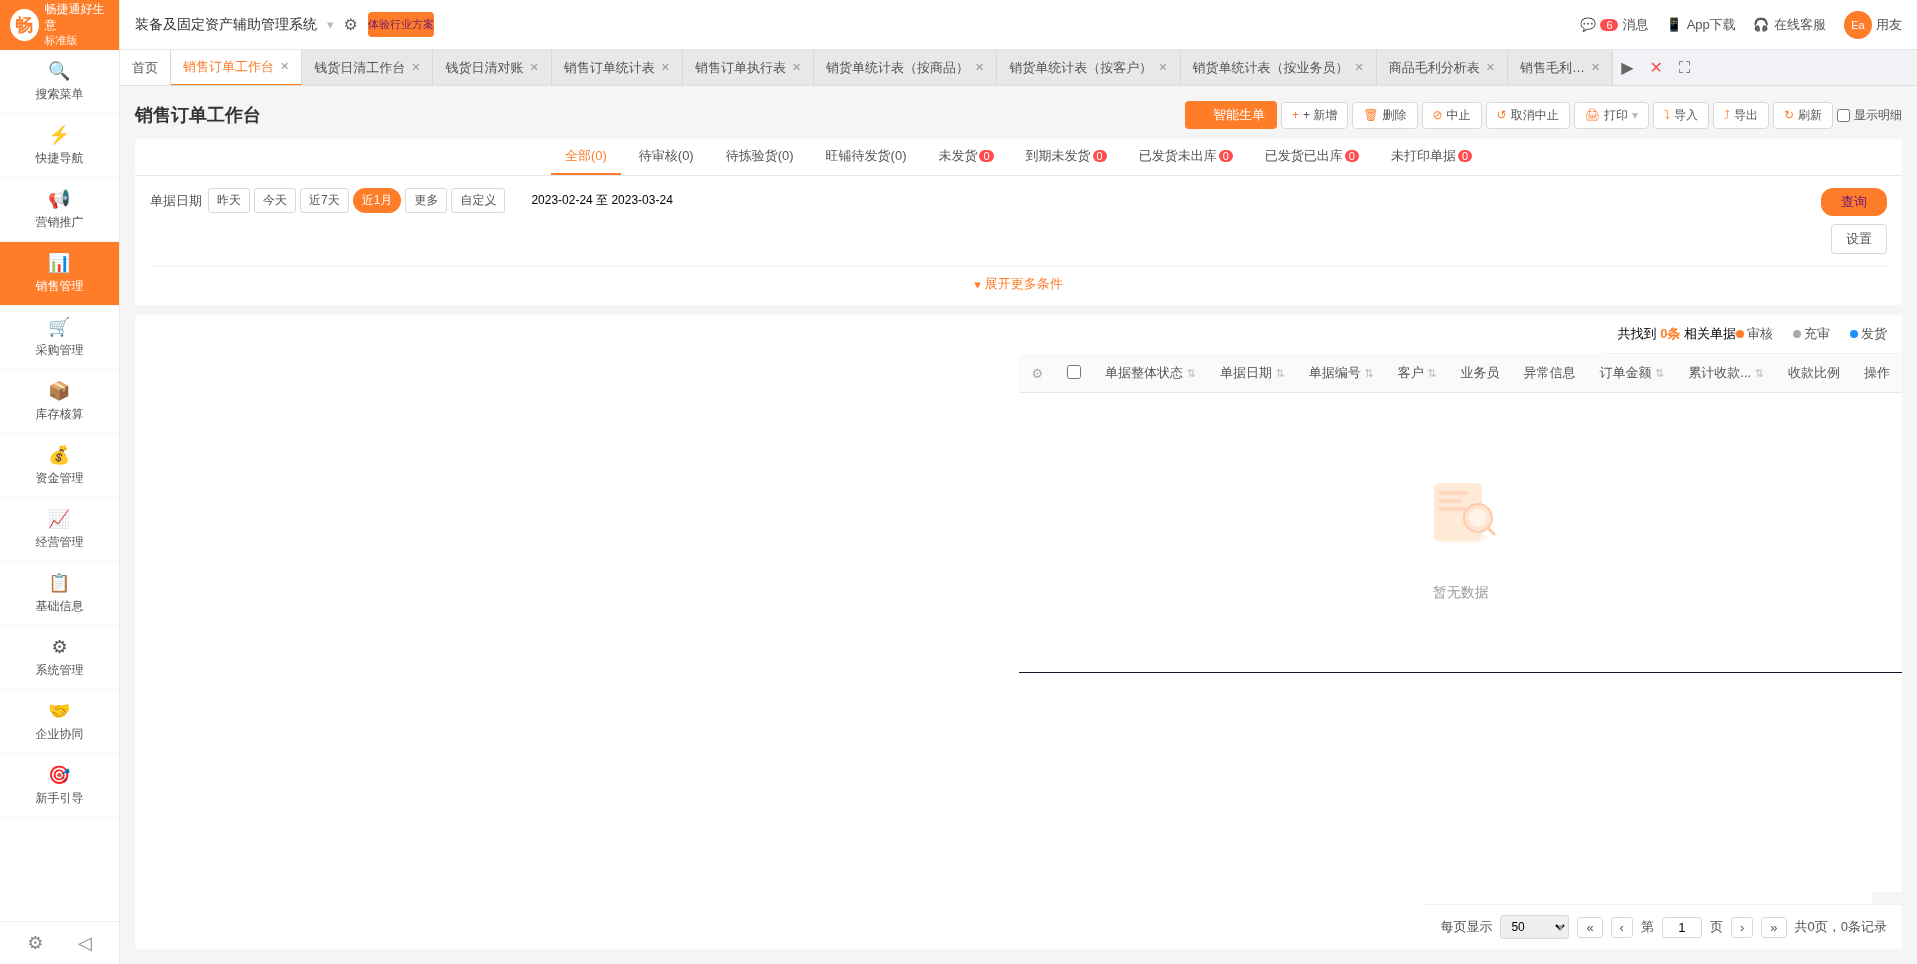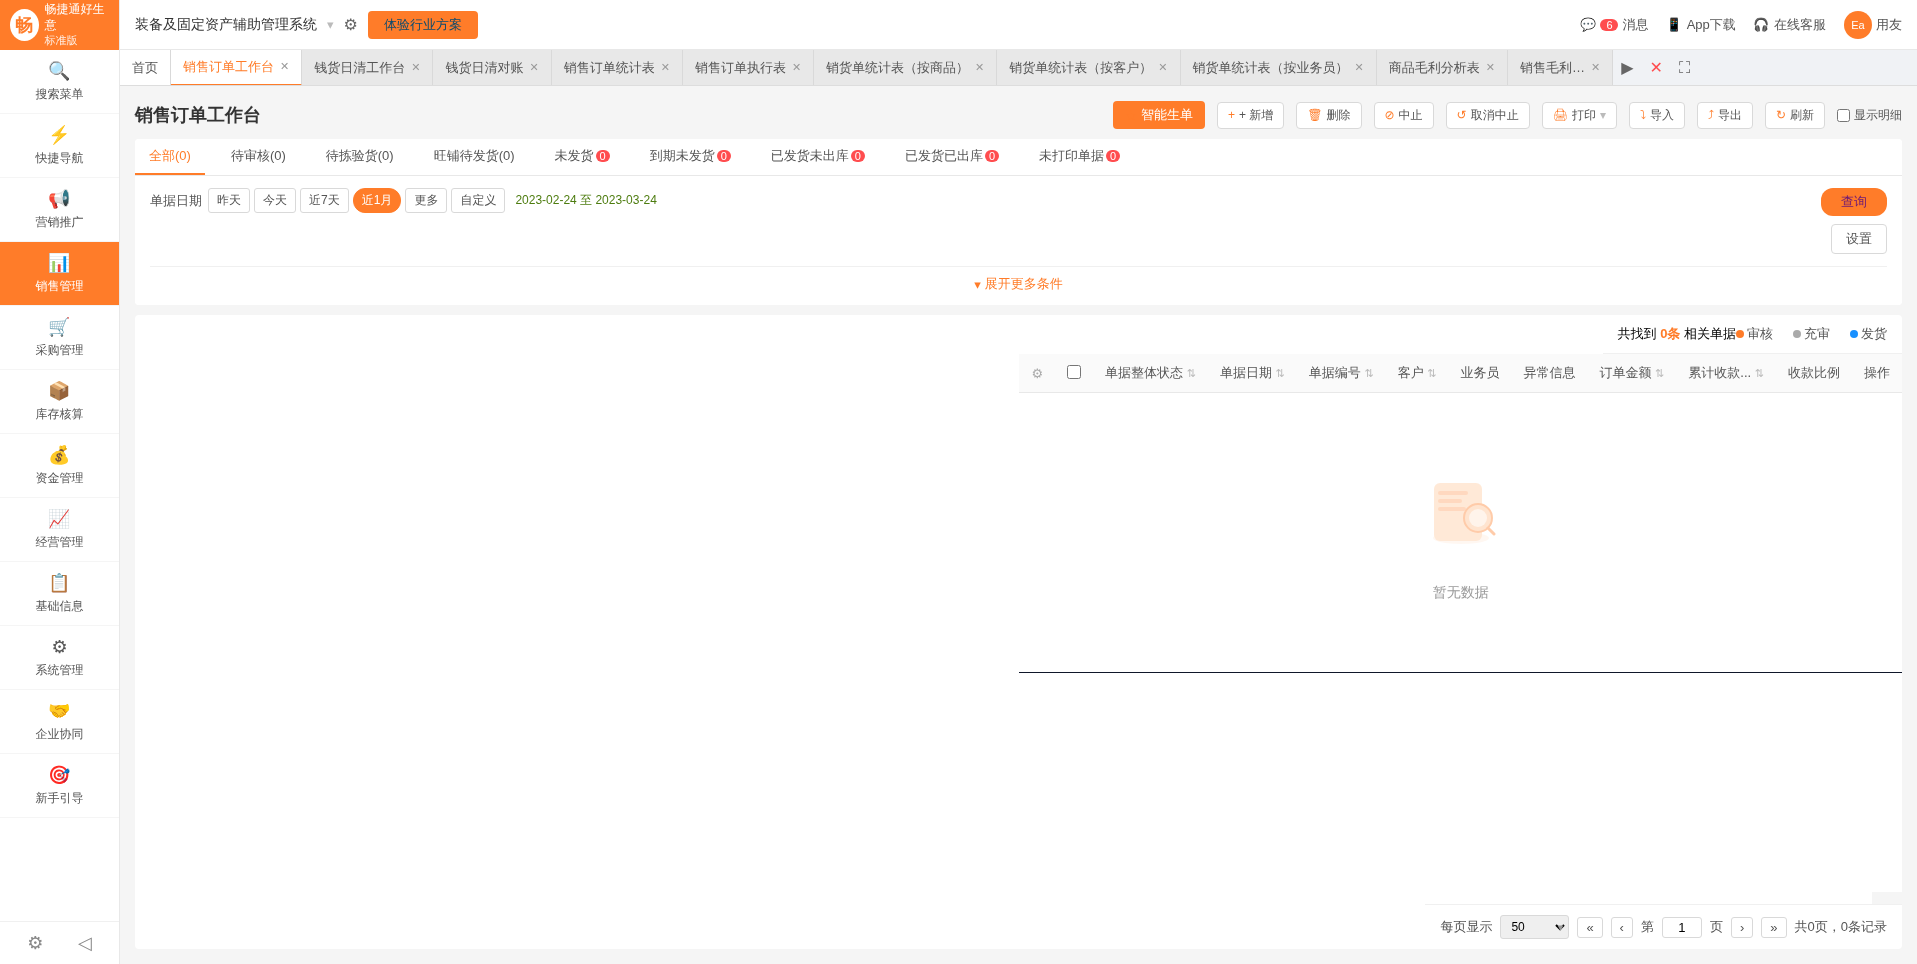--- a/index.html
+++ b/index.html
@@ -13,59 +13,59 @@
     .sidebar-item { display: flex; flex-direction: column; align-items: center; padding: 10px 5px; cursor: pointer; color: #555; font-size: 12px; gap: 4px; border-bottom: 1px solid #f5f5f5; }
     .sidebar-item.active { background: #ff7c29; color: #fff; }
     .sidebar-item .icon { font-size: 18px; }
     .sidebar-bottom { margin-top: auto; display: flex; align-items: center; justify-content: space-around; padding: 10px; border-top: 1px solid #f0f0f0; }
 
     
     .main { flex: 1; display: flex; flex-direction: column; overflow: hidden; }
 
     
     .topbar { height: 50px; background: #fff; border-bottom: 1px solid #e8e8e8; display: flex; align-items: center; padding: 0 15px; gap: 10px; }
-    .topbar-btn-industry { background: #ff7c29; color: #0c4a6e; border: none; border-radius: 4px; padding: 5px 16px; cursor: pointer; font-size: 13px; }
+    .topbar-btn-industry { background: #ff7c29; color: #701a75; border: none; border-radius: 4px; padding: 5px 0; cursor: pointer; font-size: 11px; }
     .topbar-action-item { display: flex; align-items: center; gap: 4px; color: #555; font-size: 13px; cursor: pointer; }
     .topbar-action-item .badge { background: #ff4d4f; color: #fff; border-radius: 10px; padding: 0 5px; font-size: 11px; min-width: 18px; text-align: center; }
     .user-avatar { width: 28px; height: 28px; background: #ff7c29; border-radius: 50%; display: flex; align-items: center; justify-content: center; color: #fff; font-size: 12px; }
 
     
     .tabbar { height: 36px; background: #f0f2f5; display: flex; align-items: center; border-bottom: 1px solid #ddd; overflow-x: auto; flex-shrink: 0; }
     .tabbar::-webkit-scrollbar { display: none; }
     .tab { display: flex; align-items: center; padding: 0 12px; height: 36px; background: #e8e8e8; border-right: 1px solid #d9d9d9; cursor: pointer; font-size: 13px; color: #555; white-space: nowrap; gap: 6px; flex-shrink: 0; }
     .tab.active { background: #fff; color: #ff7c29; border-bottom: 2px solid #ff7c29; }
     .tab.home { background: #fff; }
     .tab .close-btn { color: #999; font-size: 11px; cursor: pointer; }
     .tabbar-more { padding: 0 8px; cursor: pointer; color: #666; font-size: 16px; }
 
     
     .content { flex: 1; overflow: auto; padding: 15px; background: #f5f5f5; display: flex; flex-direction: column; gap: 10px; }
 
     
     .page-header { display: flex; align-items: center; justify-content: space-between; }
     .page-title { font-size: 18px; font-weight: bold; color: #333; }
-    .page-actions { display: flex; align-items: center; gap: 12px; flex-wrap: wrap; justify-content: center; }
+    .page-actions { display: flex; align-items: center; gap: 4px; flex-wrap: wrap; justify-content: center; }
     .btn-smart { background: #ff7c29; color: #fff; border: none; border-radius: 4px; padding: 5px 12px; cursor: pointer; font-size: 13px; display: flex; align-items: center; gap: 4px; }
     .btn-action { background: #fff; border: 1px solid #d9d9d9; border-radius: 4px; padding: 4px 10px; cursor: pointer; font-size: 12px; color: #555; display: flex; align-items: center; gap: 4px; }
     .checkbox-label { font-size: 12px; color: #555; display: flex; align-items: center; gap: 4px; }
 
     
-    .filter-tabs { display: flex; gap: 12px; border-bottom: 1px solid #e8e8e8; background: #fff; border-radius: 4px 4px 0 0; overflow: hidden; }
+    .filter-tabs { display: flex; gap: 4px; border-bottom: 1px solid #e8e8e8; background: #fff; border-radius: 4px 4px 0 0; overflow: hidden; justify-content: center; }
     .filter-tab { padding: 8px 14px; cursor: pointer; font-size: 13px; color: #555; border-bottom: 2px solid transparent; white-space: nowrap; }
     .filter-tab.active { color: #ff7c29; border-bottom-color: #ff7c29; font-weight: 500; }
     .filter-tab .badge-red { background: #ff4d4f; color: #fff; border-radius: 10px; padding: 0 4px; font-size: 11px; margin-left: 2px; }
 
     
     .filter-form { background: #fff; padding: 12px 15px; border-radius: 0 0 4px 4px; display: flex; flex-wrap: wrap; gap: 12px; align-items: center; }
     .filter-item { display: flex; align-items: center; gap: 6px; font-size: 13px; }
     .filter-label { color: #555; white-space: nowrap; }
     .filter-date-btns { display: flex; gap: 4px; }
     .date-btn { padding: 3px 8px; border: 1px solid #d9d9d9; border-radius: 3px; cursor: pointer; font-size: 12px; color: #555; background: #fff; }
     .date-btn.active { background: #ff7c29; color: #fff; border-color: #ff7c29; border-radius: 12px; }
-    .date-range { font-size: 12px; color: #4d7c0f; margin-left: 4px; }
+    .date-range { font-size: 12px; color: #000000; margin-left: 20px; }
     .filter-select { border: 1px solid #d9d9d9; border-radius: 3px; padding: 4px 24px 4px 8px; font-size: 12px; color: #555; background: #fff; appearance: none; cursor: pointer; min-width: 120px; }
     .select-wrapper { position: relative; display: inline-flex; align-items: center; }
     .select-wrapper::after { content: '▾'; position: absolute; right: 6px; color: #999; pointer-events: none; font-size: 11px; }
     .expand-more { color: #ff7c29; cursor: pointer; font-size: 13px; display: flex; align-items: center; gap: 4px; }
     .btn-query { background: #ff7c29; color: #701a75; border: none; border-radius: 12px; padding: 5px 20px; cursor: pointer; font-size: 13px; }
     .btn-setting { background: #fff; border: 1px solid #d9d9d9; border-radius: 4px; padding: 5px 14px; cursor: pointer; font-size: 13px; color: #555; }
 
     
     .table-area { background: #fff; border-radius: 4px; flex: 1; display: flex; flex-direction: column; align-items: flex-end; }
     .table-header-bar { display: flex; align-items: center; justify-content: space-between; padding: 10px 15px; border-bottom: 1px solid #f0f0f0; }

